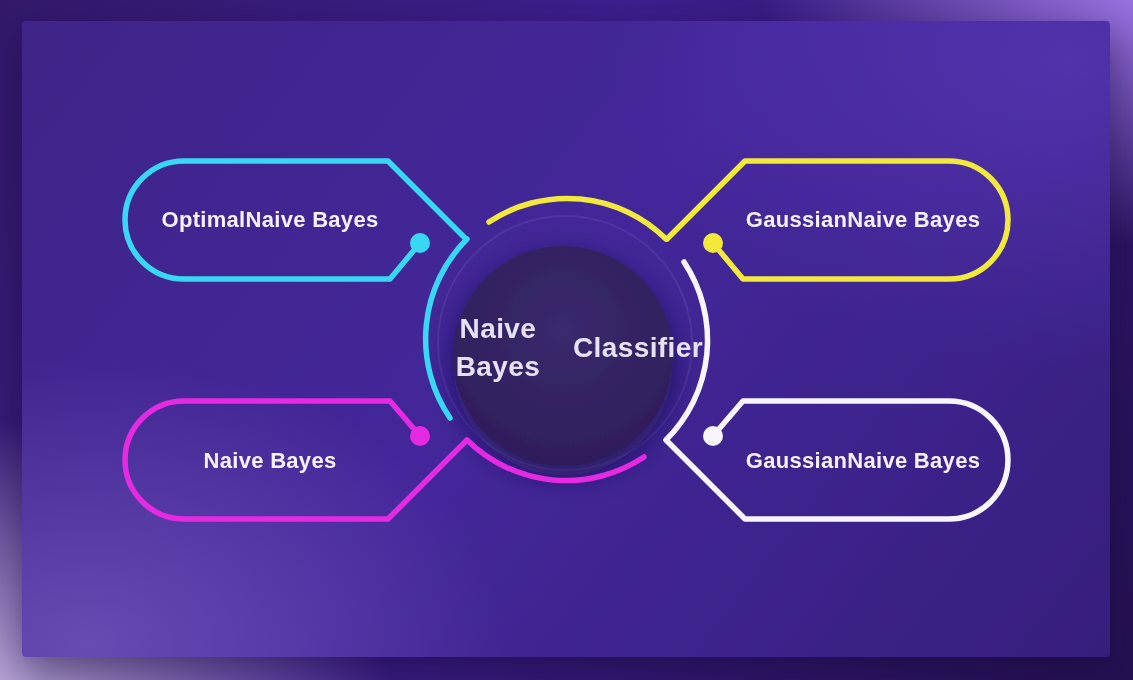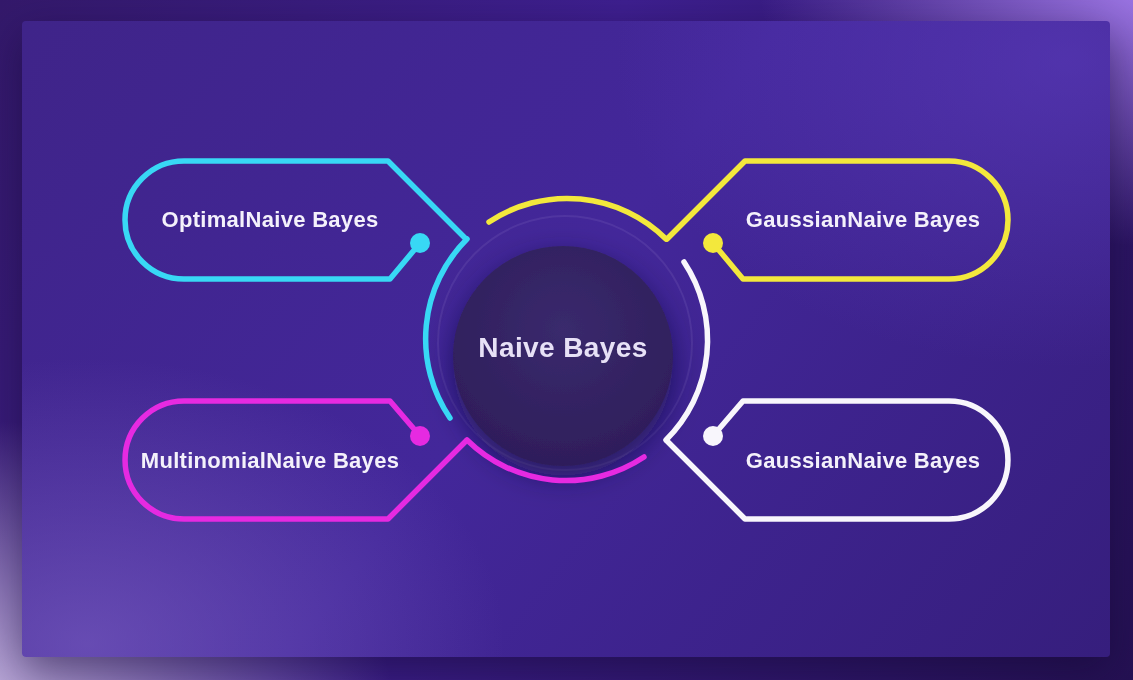--- a/index.html
+++ b/index.html
@@ -57,34 +57,34 @@
 
     <path class="shape" d="M 466 441 L 388 519 H 184 A 59 59 0 0 1 184 401 H 390 L 420 436" stroke="#e62ae1"></path>
     <circle cx="420" cy="436" r="10" fill="#e62ae1"></circle>
 
     <path class="shape" d="M 667 441 L 745 519 H 949 A 59 59 0 0 0 949 401 H 743 L 713 436" stroke="#f8f6fc"></path>
     <circle cx="713" cy="436" r="10" fill="#f8f6fc"></circle>
   </svg>
 
   <div class="txt center-txt" style="left:423px;top:295px;width:280px;height:105px;">
     <span>Naive Bayes</span>
+    <span>Classifier</span>
   </div>
 
   <div class="txt" style="left:125px;top:161px;width:290px;height:117px;">
     <span>Optimal</span>
     <span>Naive Bayes</span>
   </div>
 
   <div class="txt" style="left:718px;top:161px;width:290px;height:117px;">
     <span>Gaussian</span>
     <span>Naive Bayes</span>
   </div>
 
   <div class="txt" style="left:125px;top:402px;width:290px;height:117px;">
-    <span>Multinomial</span>
     <span>Naive Bayes</span>
   </div>
 
   <div class="txt" style="left:718px;top:402px;width:290px;height:117px;">
     <span>Gaussian</span>
     <span>Naive Bayes</span>
   </div>
 </div>
 
 </body></html>

